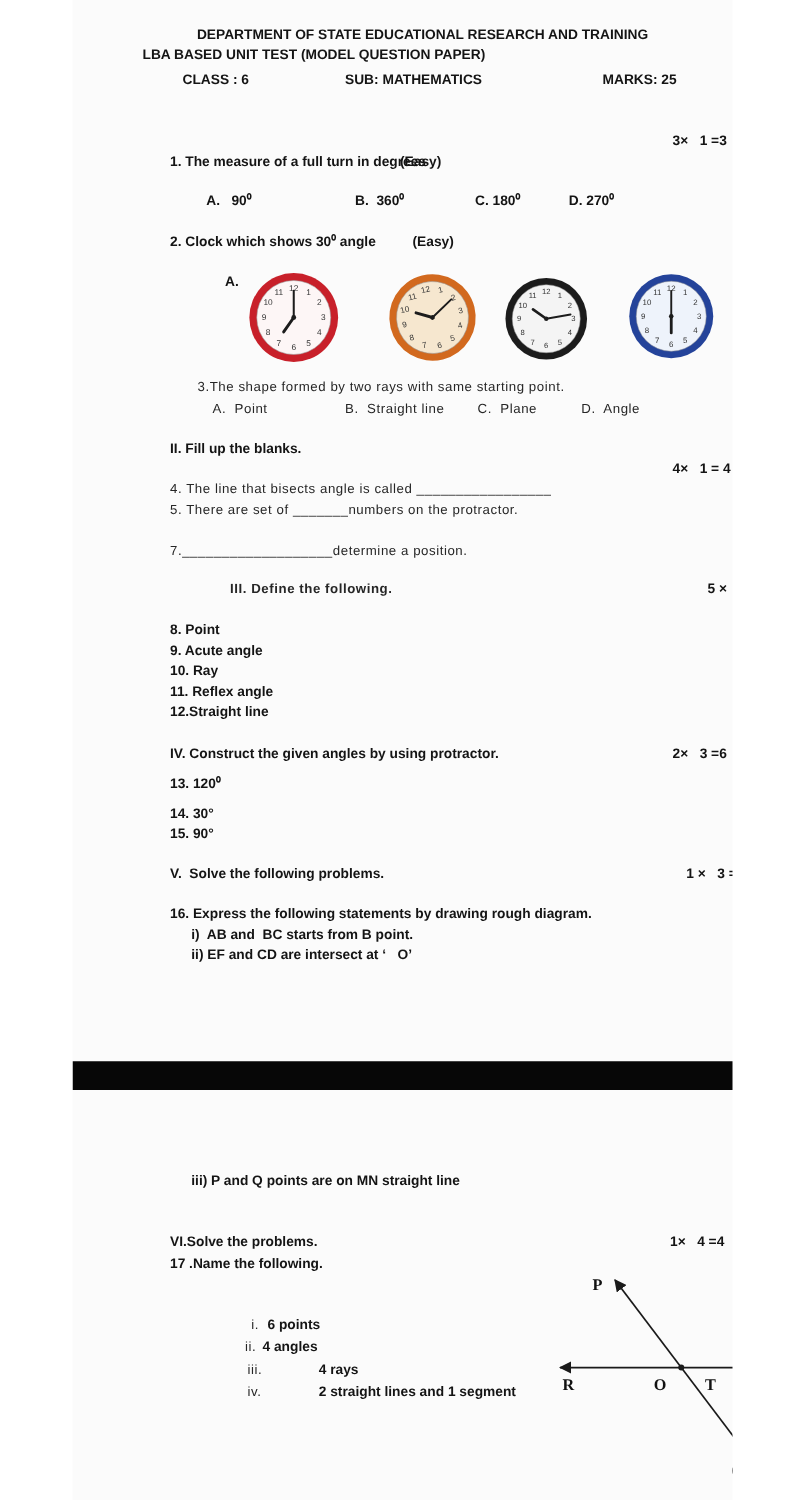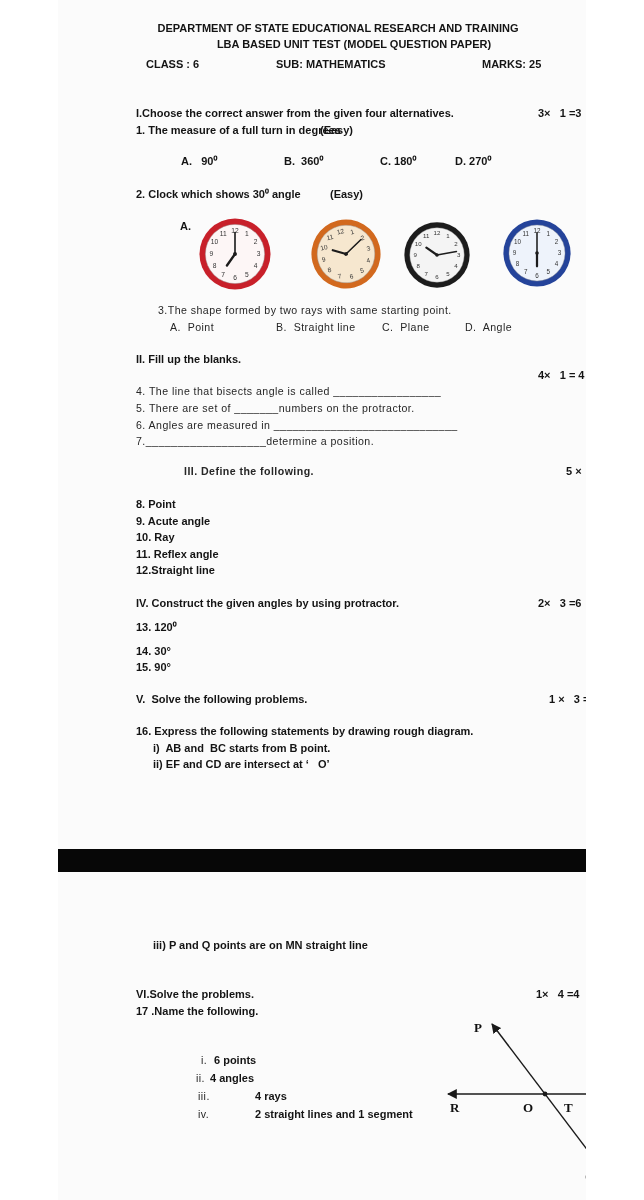--- a/index.html
+++ b/index.html
@@ -12,31 +12,30 @@
   .clock { position:absolute; }
   #divider { position:absolute; left:0; width:644px; height:23px; }
   .dg-label { font-family:"Liberation Serif", serif; font-weight:bold; font-size:13px; fill:#111; }
 </style>
 </head>
 <body>
 
 <div id="page" style="background: rgb(251, 251, 251);">
 
   <div class="t b" style="left:60px; top:21px; width:440px; text-align:center;">DEPARTMENT OF STATE EDUCATIONAL RESEARCH AND TRAINING</div>
-  <div class="t b" style="left:76px; top:37px; width:440px; text-align:center;">LBA BASED UNIT TEST (MODEL QUESTION PAPER)</div>
+  <div class="t b" style="left:56px; top:37px; width:440px; ">LBA BASED UNIT TEST (MODEL QUESTION PAPER)</div>
   <div class="t b" style="left:88px; top:57px;">CLASS : 6</div>
   <div class="t b" style="left:218px; top:57px;">SUB: MATHEMATICS</div>
   <div class="t b" style="left:424px; top:57px;">MARKS: 25</div>
 
-  <div class="t b" style="left:78px; top:106px;">I.Choose the correct answer from the given four alternatives.</div>
   <div class="t b" style="left:480px; top:106px;">3×   1 =3</div>
 
   <div class="t b" style="left:78px; top:123px;">1. The measure of a full turn in degrees</div>
   <div class="t b" style="left:262px; top:123px;">(Easy)</div>
-  <div class="t b" style="left:123px; top:154px;">A.   90⁰</div>
+  <div class="t b" style="left:107px; top:154px;">A.   90⁰</div>
   <div class="t b" style="left:226px; top:154px;">B.  360⁰</div>
   <div class="t b" style="left:322px; top:154px;">C. 180⁰</div>
   <div class="t b" style="left:397px; top:154px;">D. 270⁰</div>
 
   <div class="t b" style="left:78px; top:187px;">2. Clock which shows 30⁰ angle</div>
   <div class="t b" style="left:272px; top:187px;">(Easy)</div>
   <div class="t b" style="left:122px; top:219px;">A.</div>
 
   <div class="clock" style="left:140px; top:217px; width:74px; height:74px;"><svg viewBox="0 0 100 100" width="100%" height="100%">
         <circle cx="50" cy="50" r="48" fill="#c8202a"></circle>
@@ -118,21 +117,20 @@
   <div class="t tw" style="left:100px; top:303px;">3.The shape formed by two rays with same starting point.</div>
   <div class="t tw" style="left:112px; top:320px;">A.  Point</div>
   <div class="t tw" style="left:218px; top:320px;">B.  Straight line</div>
   <div class="t tw" style="left:324px; top:320px;">C.  Plane</div>
   <div class="t tw" style="left:407px; top:320px;">D.  Angle</div>
 
   <div class="t b" style="left:78px; top:352px;">II. Fill up the blanks.</div>
   <div class="t b" style="left:480px; top:368px;">4×   1 = 4</div>
   <div class="t tw" style="left:78px; top:384px;">4. The line that bisects angle is called _________________</div>
   <div class="t tw" style="left:78px; top:401px;">5. There are set of _______numbers on the protractor.</div>
-  <div class="t tw" style="left:78px; top:418px;">6. Angles are measured in _____________________________</div>
   <div class="t tw" style="left:78px; top:434px;">7.___________________determine a position.</div>
 
   <div class="t tw" style="left:100px; top:464px; font-weight:600;padding-left:26px;">III. Define the following.</div>
   <div class="t b" style="left:508px; top:464px;">5 ×   1 =5</div>
   <div class="t b" style="left:78px; top:497px;">8. Point</div>
   <div class="t b" style="left:78px; top:514px;">9. Acute angle</div>
   <div class="t b" style="left:78px; top:530px;">10. Ray</div>
   <div class="t b" style="left:78px; top:547px;">11. Reflex angle</div>
   <div class="t b" style="left:78px; top:563px;">12.Straight line</div>
 

